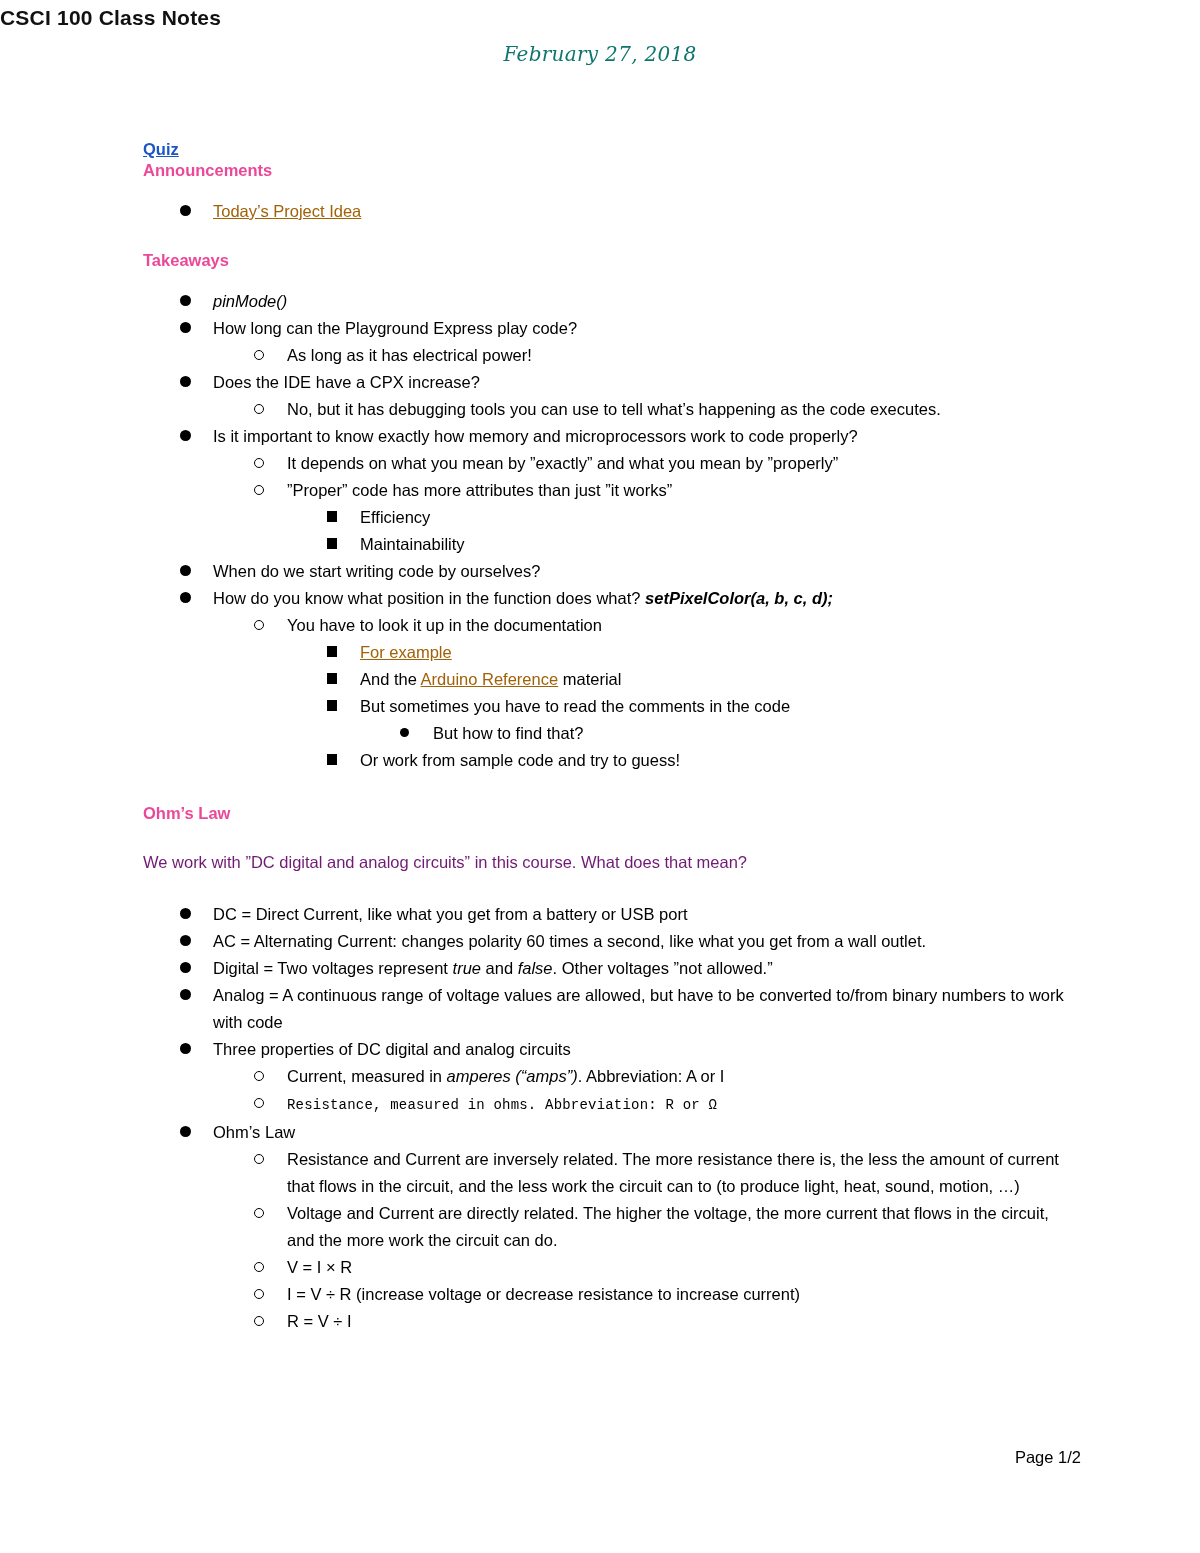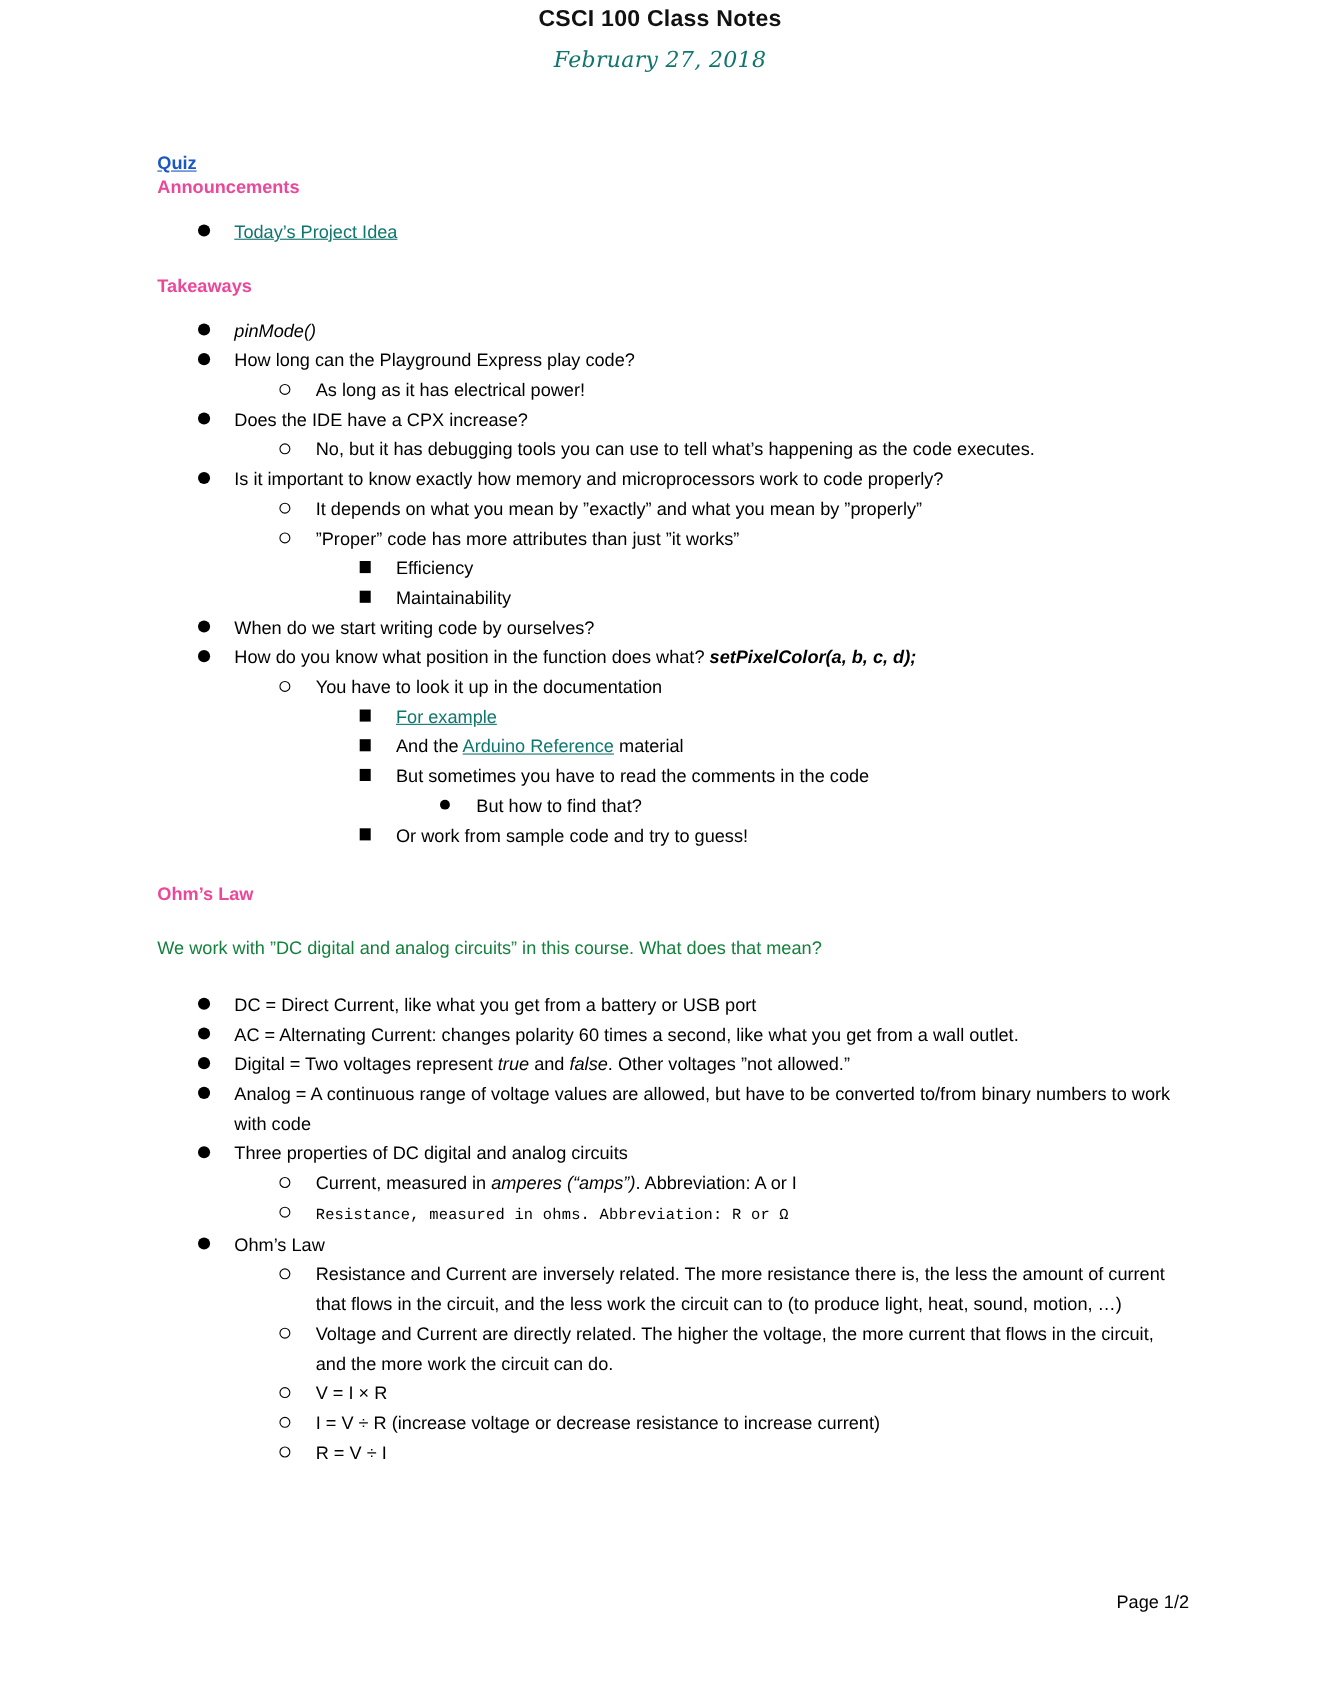--- a/index.html
+++ b/index.html
@@ -19,21 +19,21 @@
   .page {
     position: relative;
     width: 1200px;
     height: 1553px;
     box-sizing: border-box;
     padding: 0;
   }
 
   
   .doc-title {
-    text-align: center;
+    text-align: left;
     font-family: "Liberation Sans", sans-serif;
     font-weight: bold;
     font-size: 21px;
     letter-spacing: 0.2px;
     color: #111111;
     margin: 0;
     padding-top: 6px;
   }
   .doc-date {
     text-align: center;
@@ -75,21 +75,21 @@
     display: block;
   }
   .gap-sm { height: 18px; }
   .gap-md { height: 26px; }
   .gap-lg { height: 30px; }
 
   
   .para {
     font-size: 16.5px;
     line-height: 26px;
-    color: #15803d;
+    color: #701a75;
     margin: 0;
   }
 
   
   .lst { margin: 0; padding: 0; list-style: none; }
 
   .li {
     position: relative;
     font-size: 16.5px;
     line-height: 27px;
@@ -149,21 +149,21 @@
 
   
   .lvl1 { margin-left: 37px; }
   .lvl2 { margin-left: 74px; }
   .lvl3 { margin-left: 73px; }
   .lvl4 { margin-left: 73px; }
 
   
   .it   { font-style: italic; }
   .bi   { font-style: italic; font-weight: bold; }
-  .lnk  { color: #0f766e; text-decoration: underline; cursor: pointer; }
+  .lnk  { color: #a16207; text-decoration: underline; cursor: pointer; }
   .mono {
     font-family: Liberation Mono, monospace;
     font-size: 14px;
     letter-spacing: 0.2px;
   }
 
   
   .footer {
     position: absolute;
     left: 16px;

